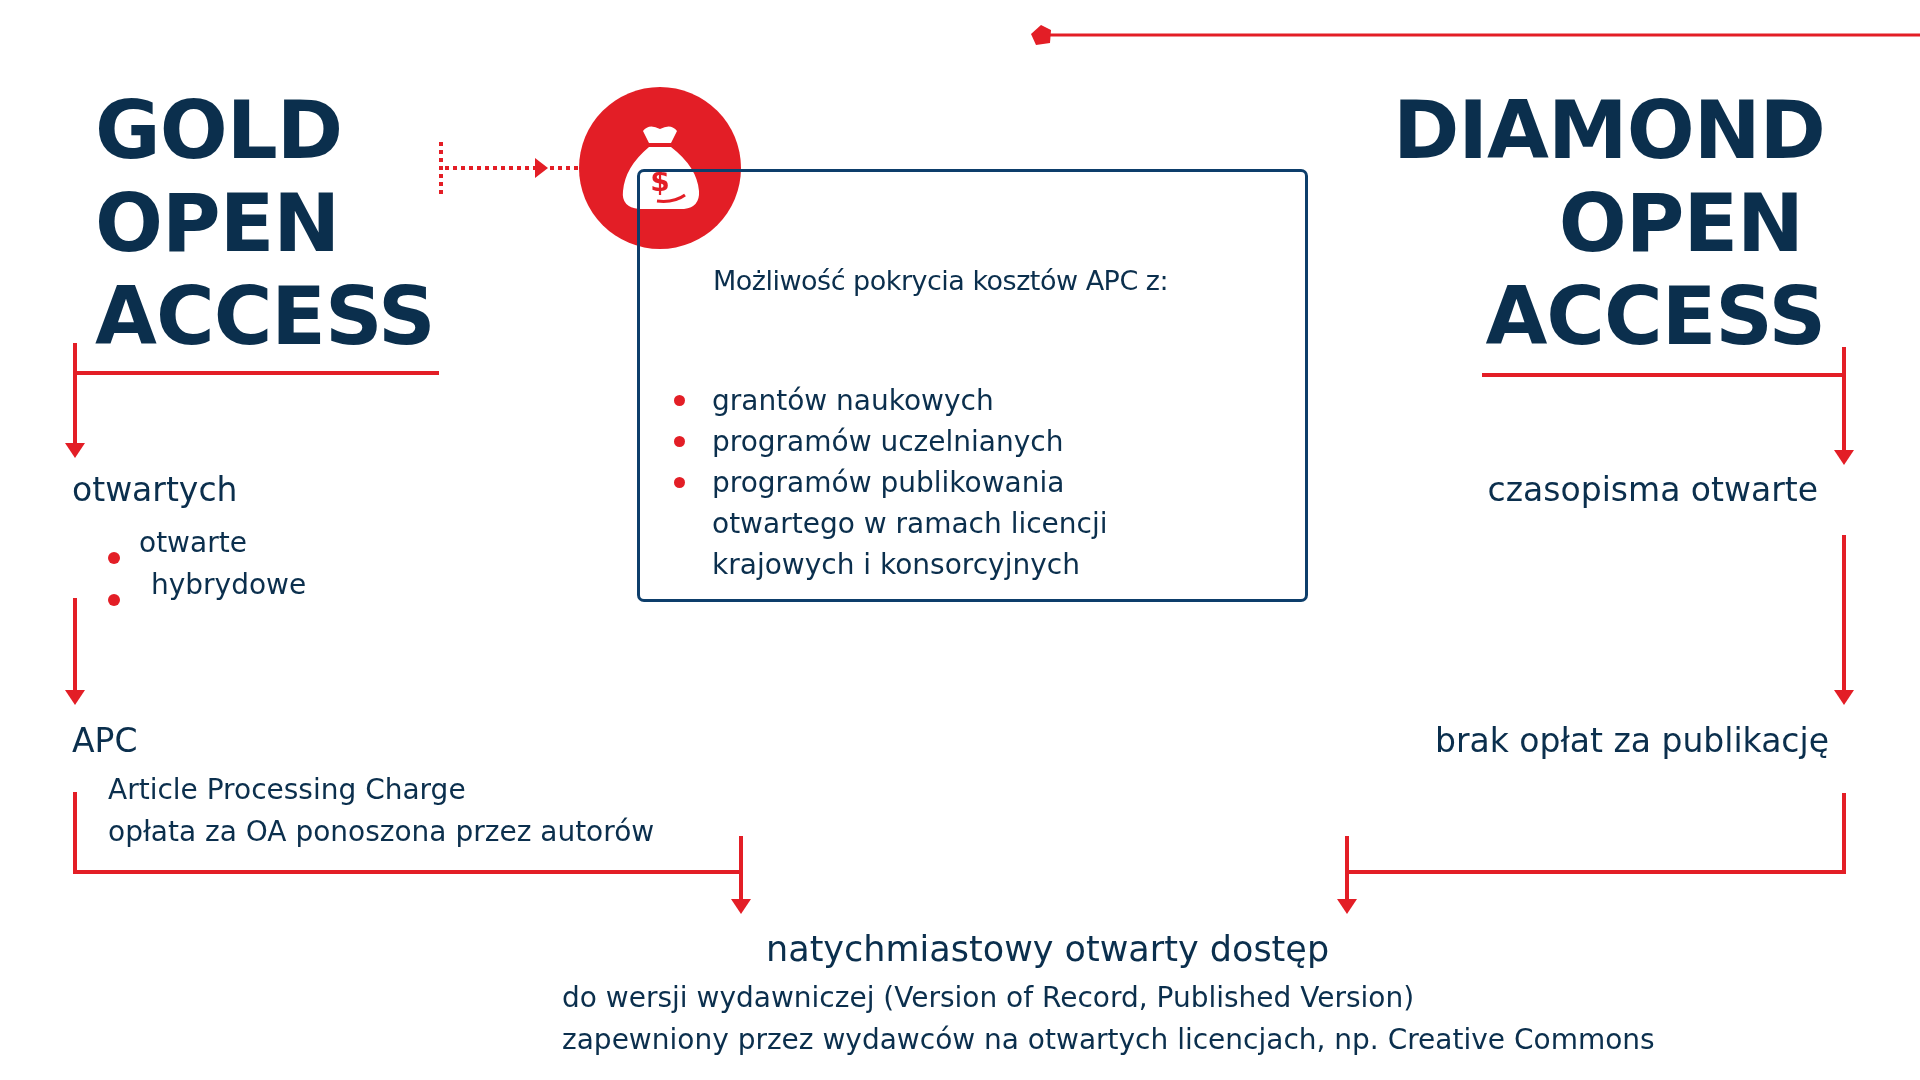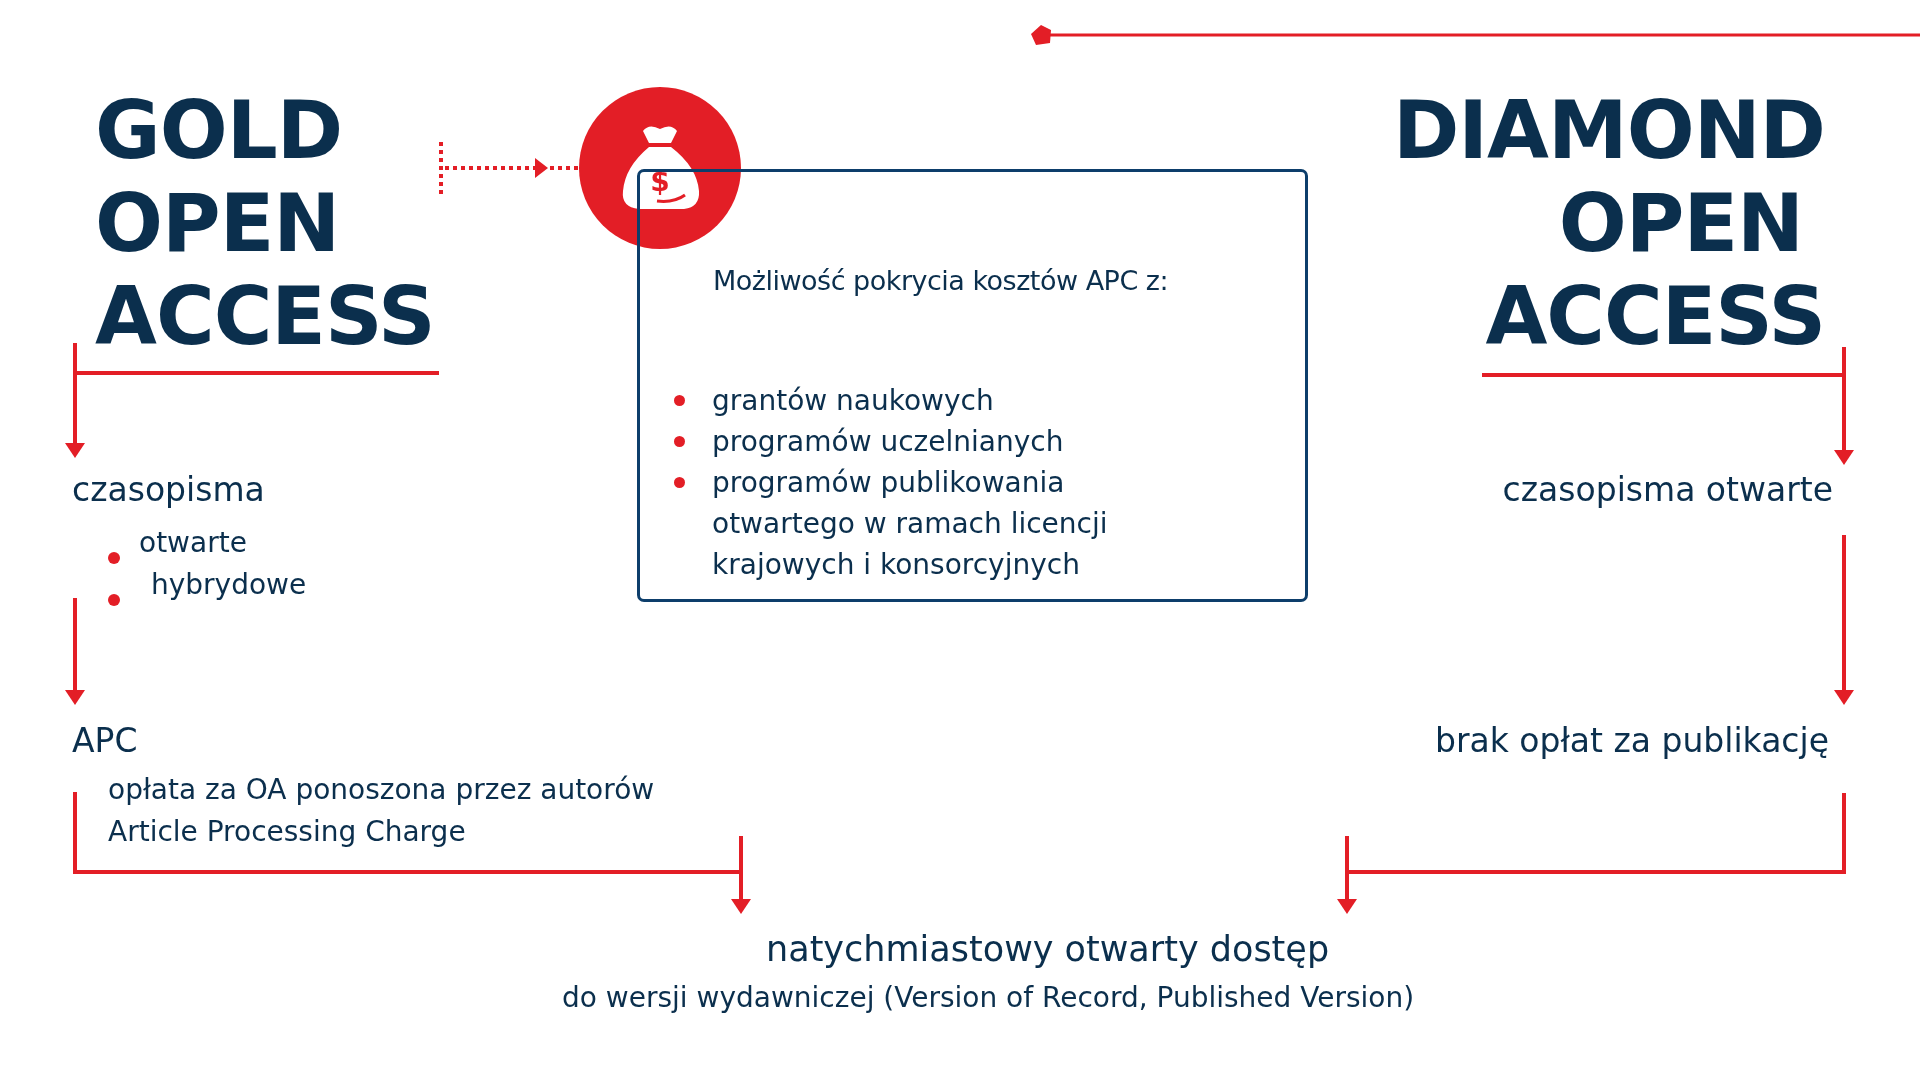--- a/index.html
+++ b/index.html
@@ -86,36 +86,36 @@
     <line x1="550" y1="168" x2="580" y2="168"></line>
   </g>
 </svg>
 
 <div class="abs big gold-title">
   <div>GOLD</div>
   <div>OPEN</div>
   <div>ACCESS</div>
 </div>
 
-<div class="abs t34" style="left:72px; top:470px;">czasopisma</div>
+<div class="abs t34" style="left:72px; top:470px;">otwartych</div>
 <div class="abs" style="left:108px; top:522px;">
   <div class="bul t29">
     <span class="dot"></span>
     <span style="margin-left:19px;">otwarte</span>
   </div>
   <div class="bul t29">
     <span class="dot"></span>
     <span style="margin-left:31px;">hybrydowe</span>
   </div>
 </div>
 
 <div class="abs t34" style="left:72px; top:721px;">APC</div>
 <div class="abs t29" style="left:108px; top:769px;">
+  <div>Article Processing Charge</div>
   <div>opłata za OA ponoszona przez autorów</div>
-  <div>Article Processing Charge</div>
 </div>
 
 <div class="circle">
   <svg width="162" height="162" viewBox="0 0 162 162">
     <g fill="#ffffff">
       <path d="M64 44 Q70 36 81 42 Q92 36 98 44 L92 56 L70 56 Z"></path>
       <path d="M70 60 L92 60 Q118 80 120 104 Q121 120 105 122 L60 122 Q42 120 44 104 Q46 80 70 60 Z"></path>
     </g>
     <path d="M78 114 Q95 116 106 108" stroke="#e31e26" stroke-width="3" fill="none"></path>
     <text x="81" y="104" text-anchor="middle" font-family="DejaVu Sans, sans-serif" font-weight="bold" font-size="28" fill="#e31e26">$</text>
@@ -146,19 +146,20 @@
     <span class="txt">krajowych i konsorcyjnych</span>
   </div>
 </div>
 
 <div class="abs big diamond-title">
   <div>DIAMOND</div>
   <div style="margin-right:22px;">OPEN</div>
   <div>ACCESS</div>
 </div>
 
-<div class="abs t34" style="right:87px; top:470px; text-align:left;">czasopisma otwarte</div>
+<div class="abs t34" style="right:102px; top:470px; text-align:left;">czasopisma otwarte</div>
 <div class="abs t34" style="right:91px; top:721px; text-align:right;">brak opłat za publikację</div>
 
 <div class="abs t36" style="left:766px; top:927px;">natychmiastowy otwarty dostęp</div>
 <div class="abs t29" style="left:562px; top:977px;">
   <div>do wersji wydawniczej (Version of Record, Published Version)</div>
+  <div>zapewniony przez wydawców na otwartych licencjach, np. Creative Commons</div>
 </div>
 
 </body></html>

